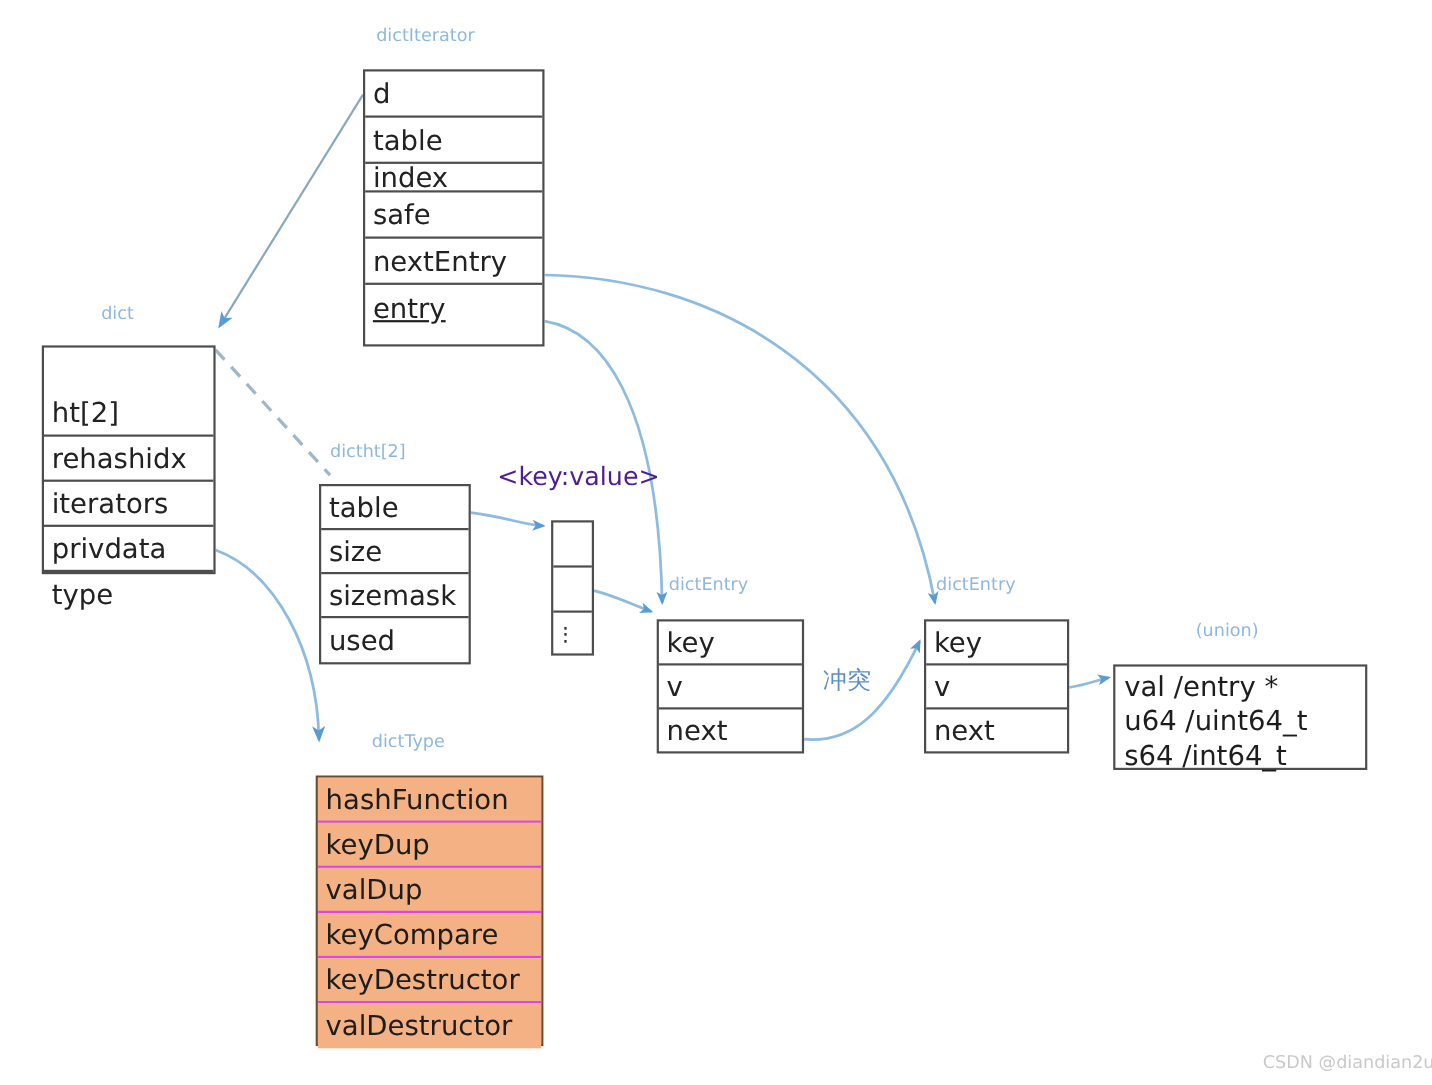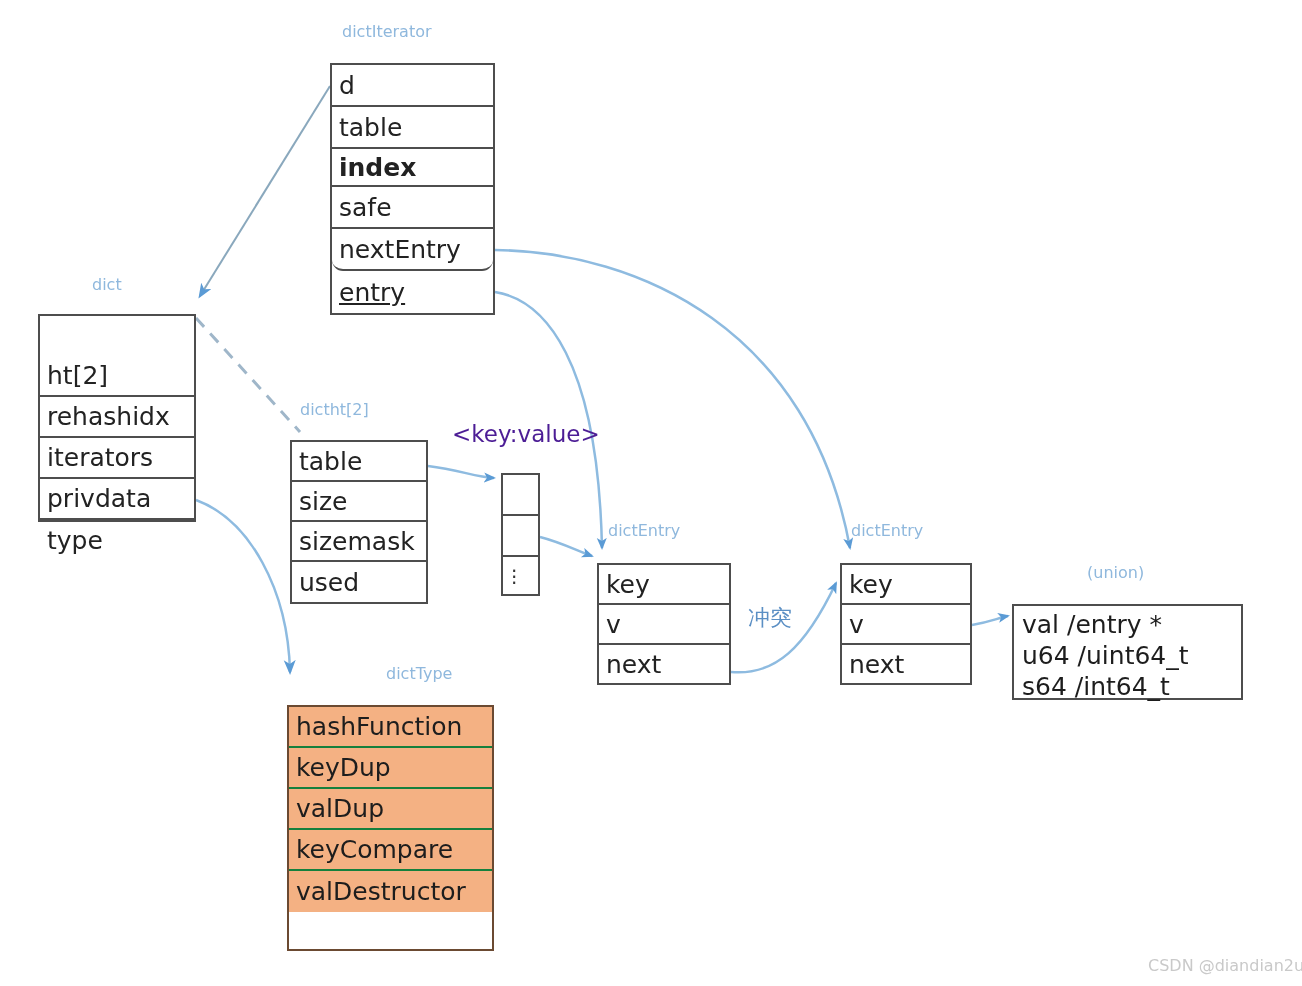--- a/index.html
+++ b/index.html
@@ -66,21 +66,21 @@
     font-size: 22px;
     color: #5b8fc4;
     white-space: nowrap;
     z-index: 4;
     font-family: "DejaVu Sans", sans-serif;
   }
 
   
   .orange .row {
     background: #f4b183;
-    border-bottom: 2px solid #15803d;
+    border-bottom: 2px solid #d946ef;
     color: #1d1d1d;
   }
   .orange { border: 2px solid #6b4a32; }
   .orange .row:last-child { border-bottom: none; }
 
   
   .bucket {
     position: absolute;
     box-sizing: border-box;
     border: 2px solid #4d4d4d;
@@ -168,23 +168,23 @@
     <path d="M731,672 C775,676 805,648 836,583" stroke="#8ebbe0" stroke-width="2.5" fill="none" marker-end="url(#ah)"></path>
 
     
     <path d="M972,625 C990,622 998,618 1008,616" stroke="#8ebbe0" stroke-width="2.5" fill="none" marker-end="url(#ah)"></path>
   </svg>
 
   <div class="struct-title" style="left:342px; top:22px;">dictIterator</div>
   <div class="struct" style="left:330px; top:63px; width:165px; height:252px;">
     <div class="row" style="height:42px;">d</div>
     <div class="row" style="height:42px;">table</div>
-    <div class="row" style="height:38px;font-weight:bold;">index</div>
+    <div class="row" style="height:26px;">index</div>
     <div class="row" style="height:42px;">safe</div>
-    <div class="row" style="height:42px;border-radius:11px;">nextEntry</div>
+    <div class="row" style="height:42px;">nextEntry</div>
     <div class="row" style="height:42px;text-decoration:underline;">entry</div>
   </div>
 
   <div class="struct-title" style="left:92px; top:275px;">dict</div>
   <div class="struct" style="left:38px; top:314px; width:158px; height:208px;">
     <div class="row" style="height:41px;margin-top:40px;">ht[2]</div>
     <div class="row" style="height:41px;">rehashidx</div>
     <div class="row" style="height:41px;">iterators</div>
     <div class="row" style="height:41px;">privdata</div>
     <div class="row" style="height:41px;">type</div>
@@ -227,24 +227,25 @@
     <div class="row" style="height:38px;">next</div>
   </div>
 
   <div class="struct-title" style="left:1087px; top:563px;">(union)</div>
   <div class="union-box" style="left:1012px; top:604px; width:231px; height:96px;">
     <div class="uline">val /entry *</div>
     <div class="uline">u64 /uint64_t</div>
     <div class="uline">s64 /int64_t</div>
   </div>
 
-  <div class="struct-title" style="left:338px; top:664px;margin-left:48px;">dictType</div>
+  <div class="struct-title" style="left:338px; top:664px;">dictType</div>
   <div class="struct orange" style="left:287px; top:705px; width:207px; height:246px;">
     <div class="row" style="height:41px;">hashFunction</div>
     <div class="row" style="height:41px;">keyDup</div>
     <div class="row" style="height:41px;">valDup</div>
     <div class="row" style="height:41px;">keyCompare</div>
+    <div class="row" style="height:41px;">keyDestructor</div>
     <div class="row" style="height:41px;">valDestructor</div>
   </div>
 
   <div class="watermark" style="left:1148px; top:956px;">CSDN @diandian2u</div>
 
 </div>
 
 </body></html>

